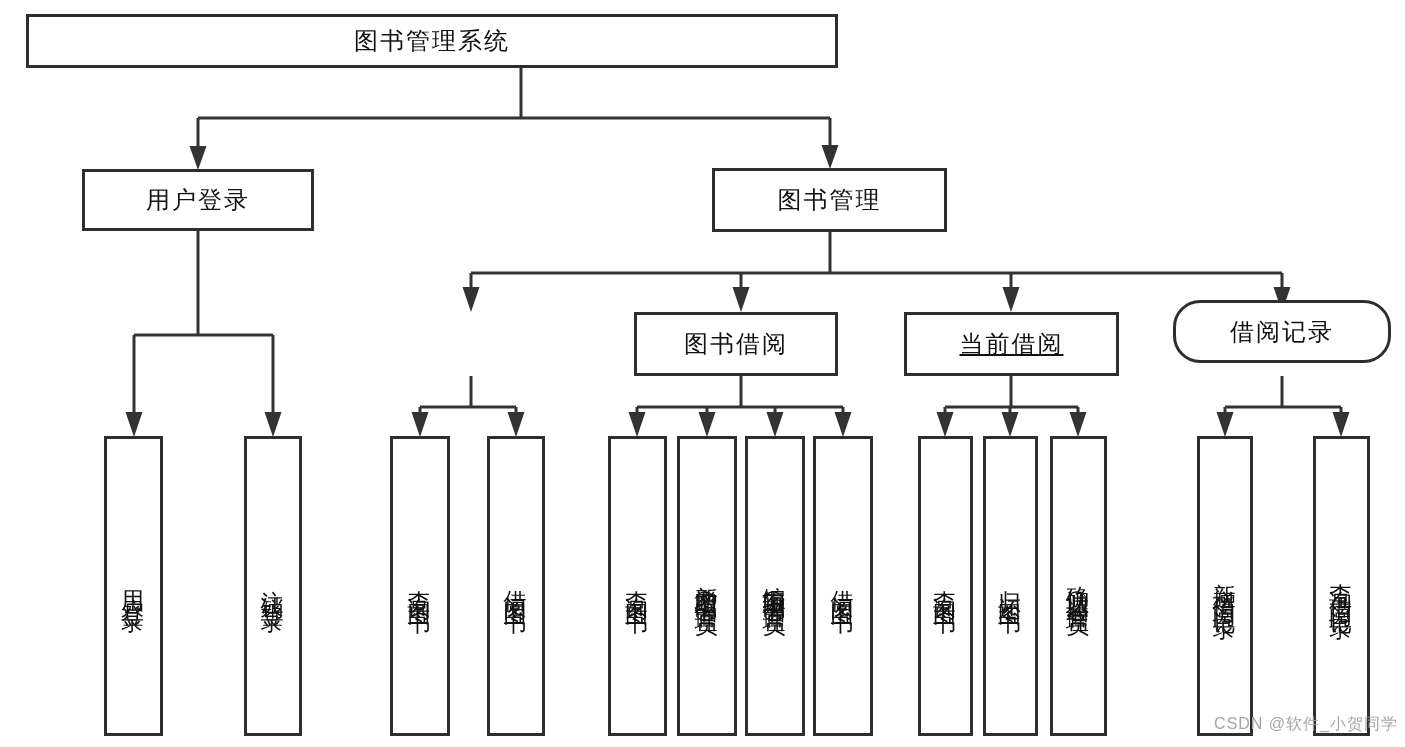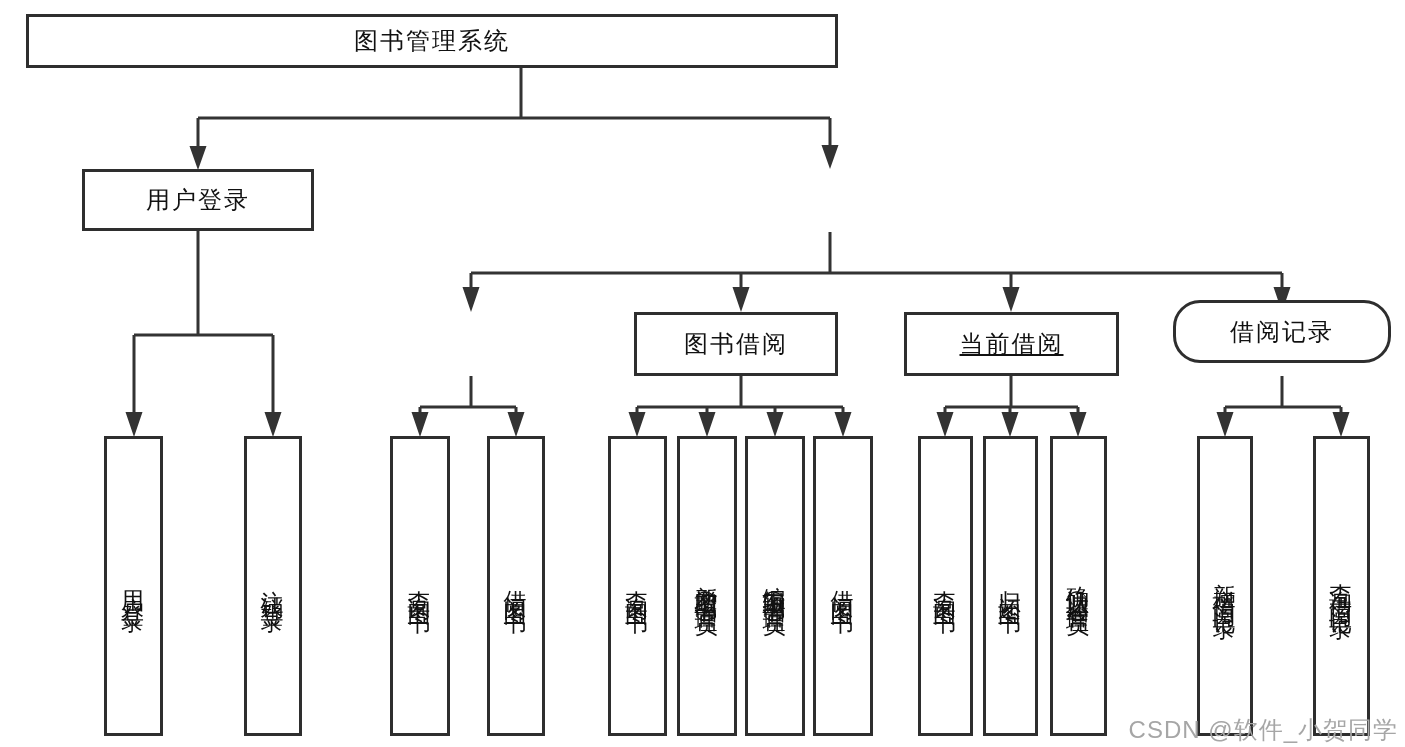--- a/index.html
+++ b/index.html
@@ -16,21 +16,21 @@
   .vbox{
     position:absolute;box-sizing:border-box;background:#ffffff;
     border:3px solid #2e2e2e;display:flex;align-items:center;justify-content:center;
     writing-mode:vertical-rl;text-orientation:mixed;
     font-size:23px;letter-spacing:7px;color:#111111;z-index:2;
     top:436px;height:300px;
   }
   #connectors{position:absolute;left:0;top:0;z-index:1;}
   #watermark{
     position:absolute;left:1080px;top:714px;width:318px;text-align:right;
-    font-size:24px;letter-spacing:1px;color:#a6a6a6;z-index:5;white-space:nowrap;
+    font-size:16px;letter-spacing:1px;color:#a6a6a6;z-index:5;white-space:nowrap;
   }
 </style>
 </head>
 <body>
 
 <div id="canvas">
 
   <svg id="connectors" width="1405" height="747" viewBox="0 0 1405 747">
     <path d="M521 68 V118 M198 118 H830 M198 118 V150 M830 118 V150
              M198 231 V335 M134 335 H273 M134 335 V416 M273 335 V416
@@ -59,20 +59,23 @@
              M1216.5 412 H1233.5 L1225 437 Z
              M1332.5 412 H1349.5 L1341 437 Z" fill="#333333" stroke="none"></path>
   </svg>
 
   <div class="hbox" style="left:26px;top:14px;width:812px;height:54px;">
     <span>图书管理系统</span>
   </div>
 
   <div class="hbox" style="left:82px;top:169px;width:232px;height:62px;">
     <span>用户登录</span>
+  </div>
+  <div class="hbox" style="left:712px;top:168px;width:235px;height:64px;">
+    <span>图书管理</span>
   </div>
 
   <div class="hbox" style="left:634px;top:312px;width:204px;height:64px;">
     <span>图书借阅</span>
   </div>
   <div class="hbox" style="left:904px;top:312px;width:215px;height:64px;text-decoration:underline;">
     <span>当前借阅</span>
   </div>
   <div class="hbox" style="left:1173px;top:300px;width:218px;height:63px;border-radius:27px;">
     <span>借阅记录</span>

